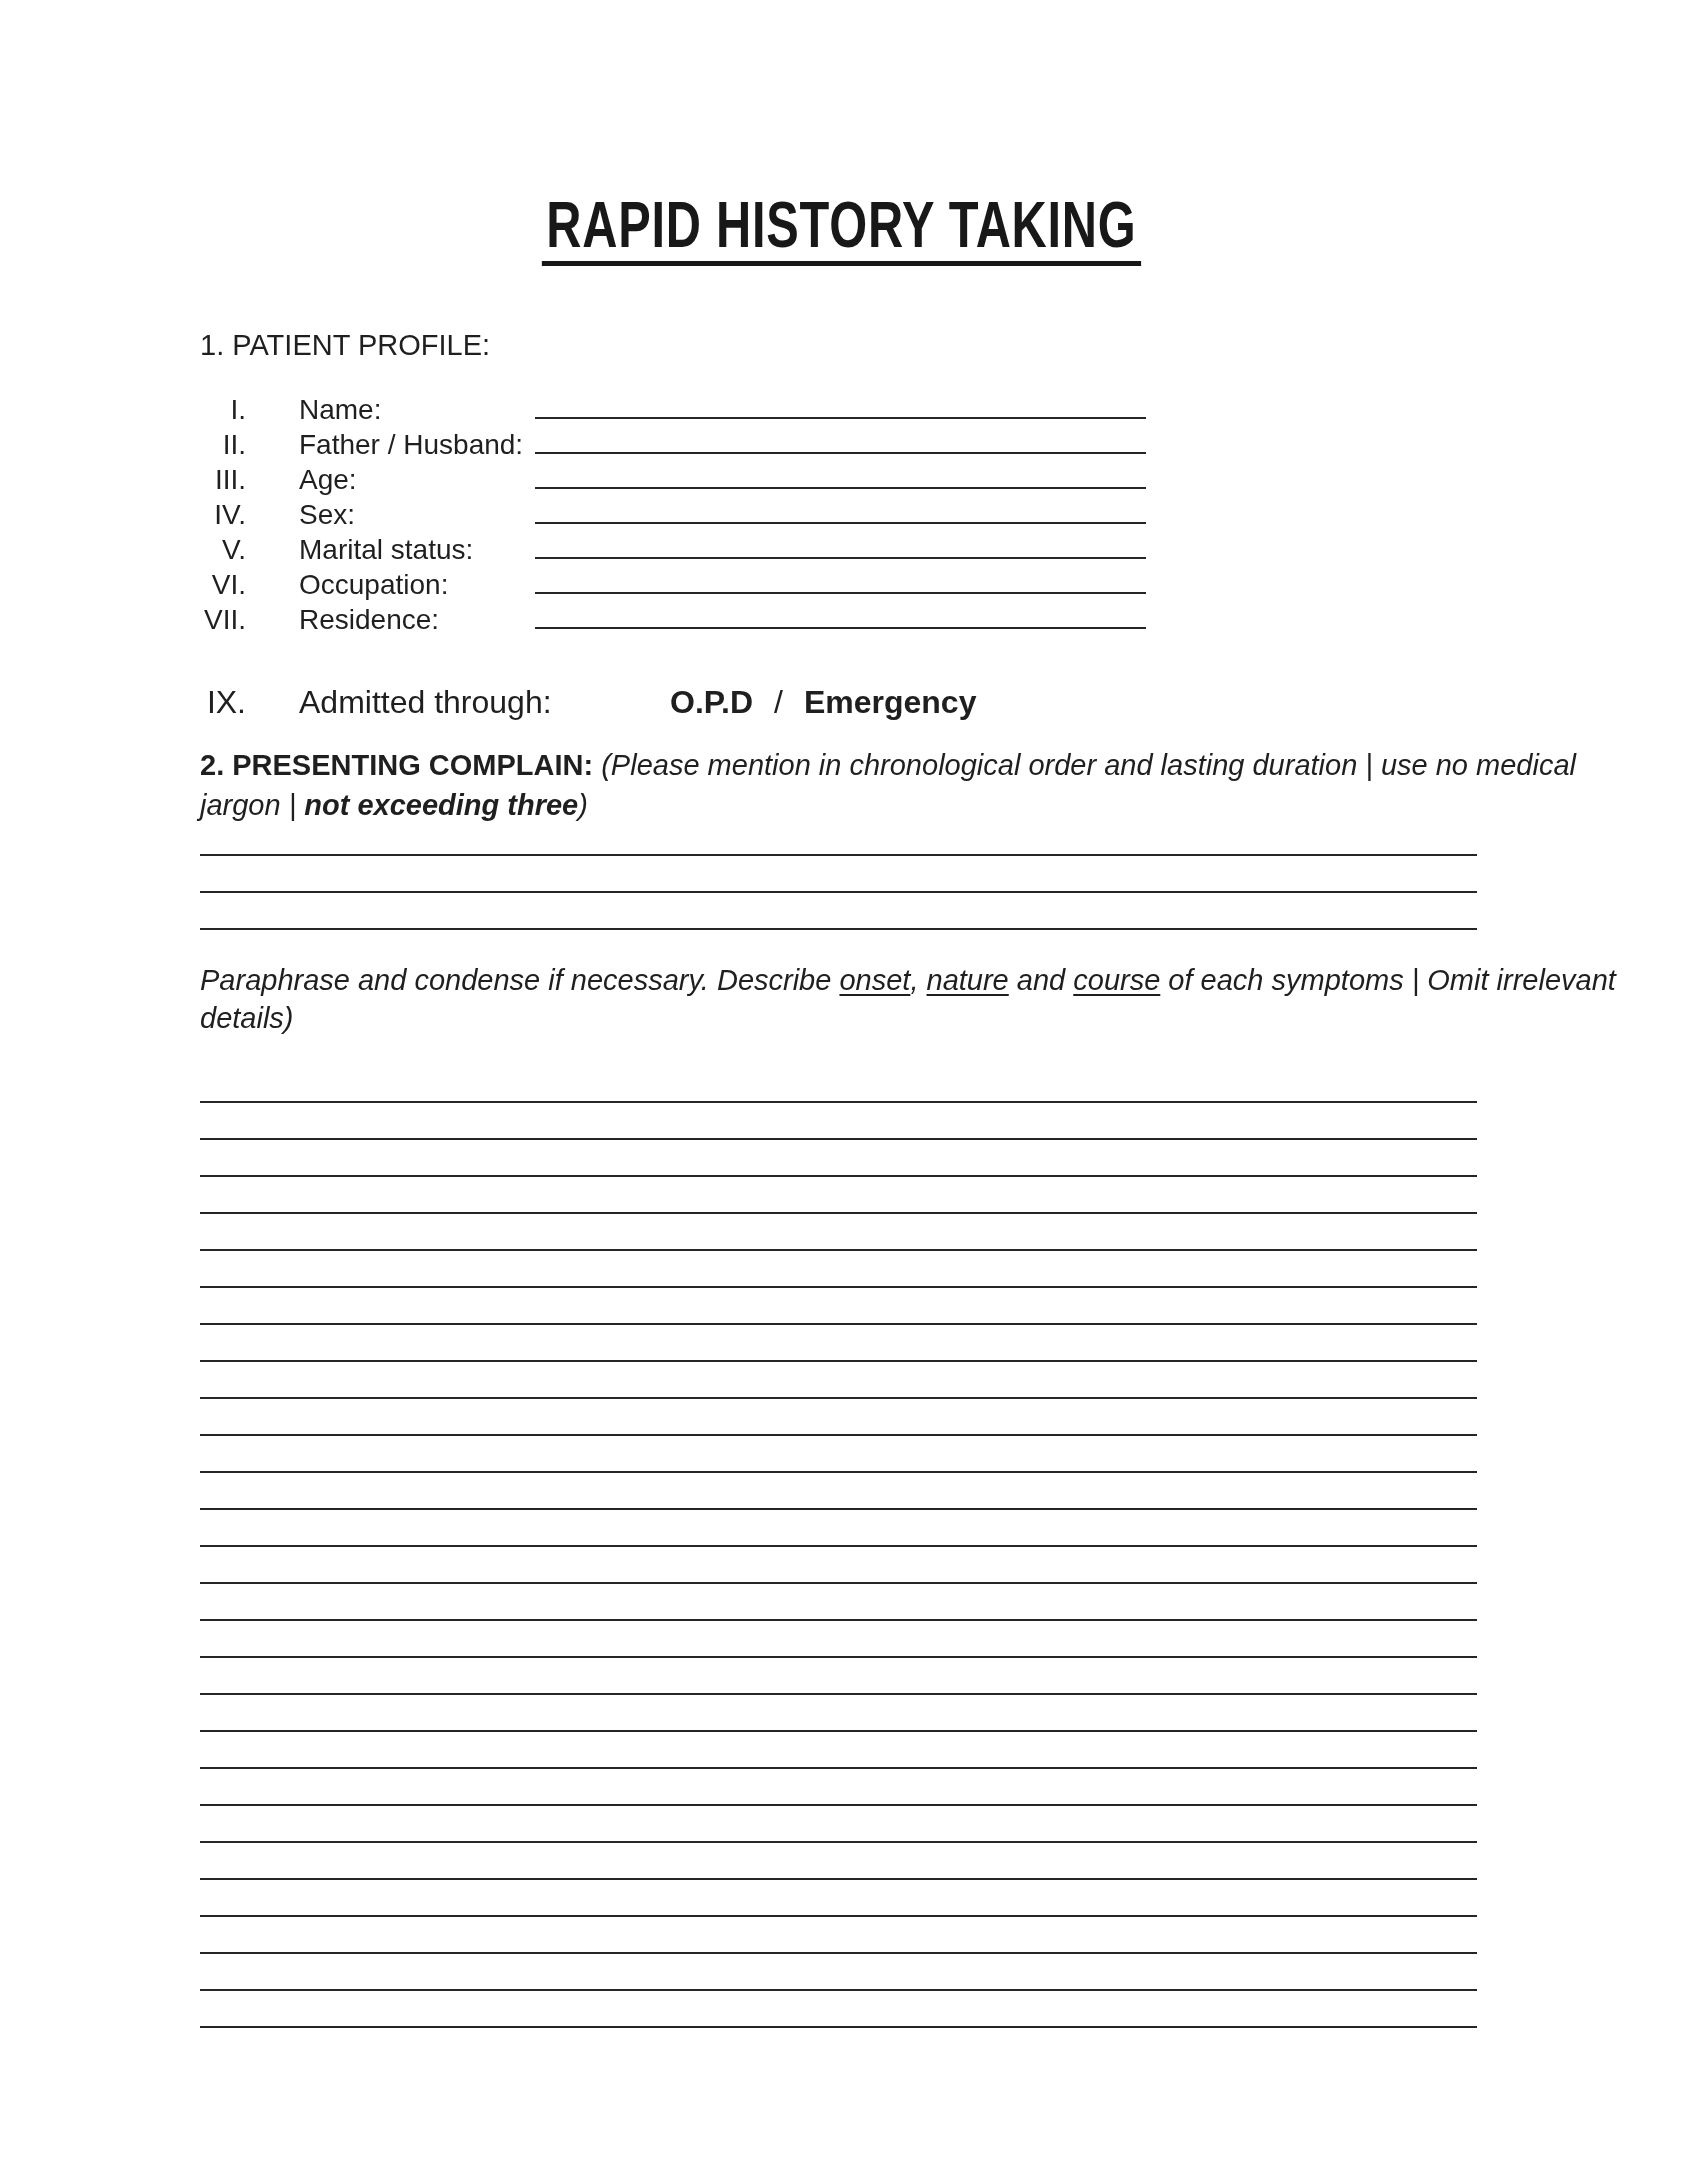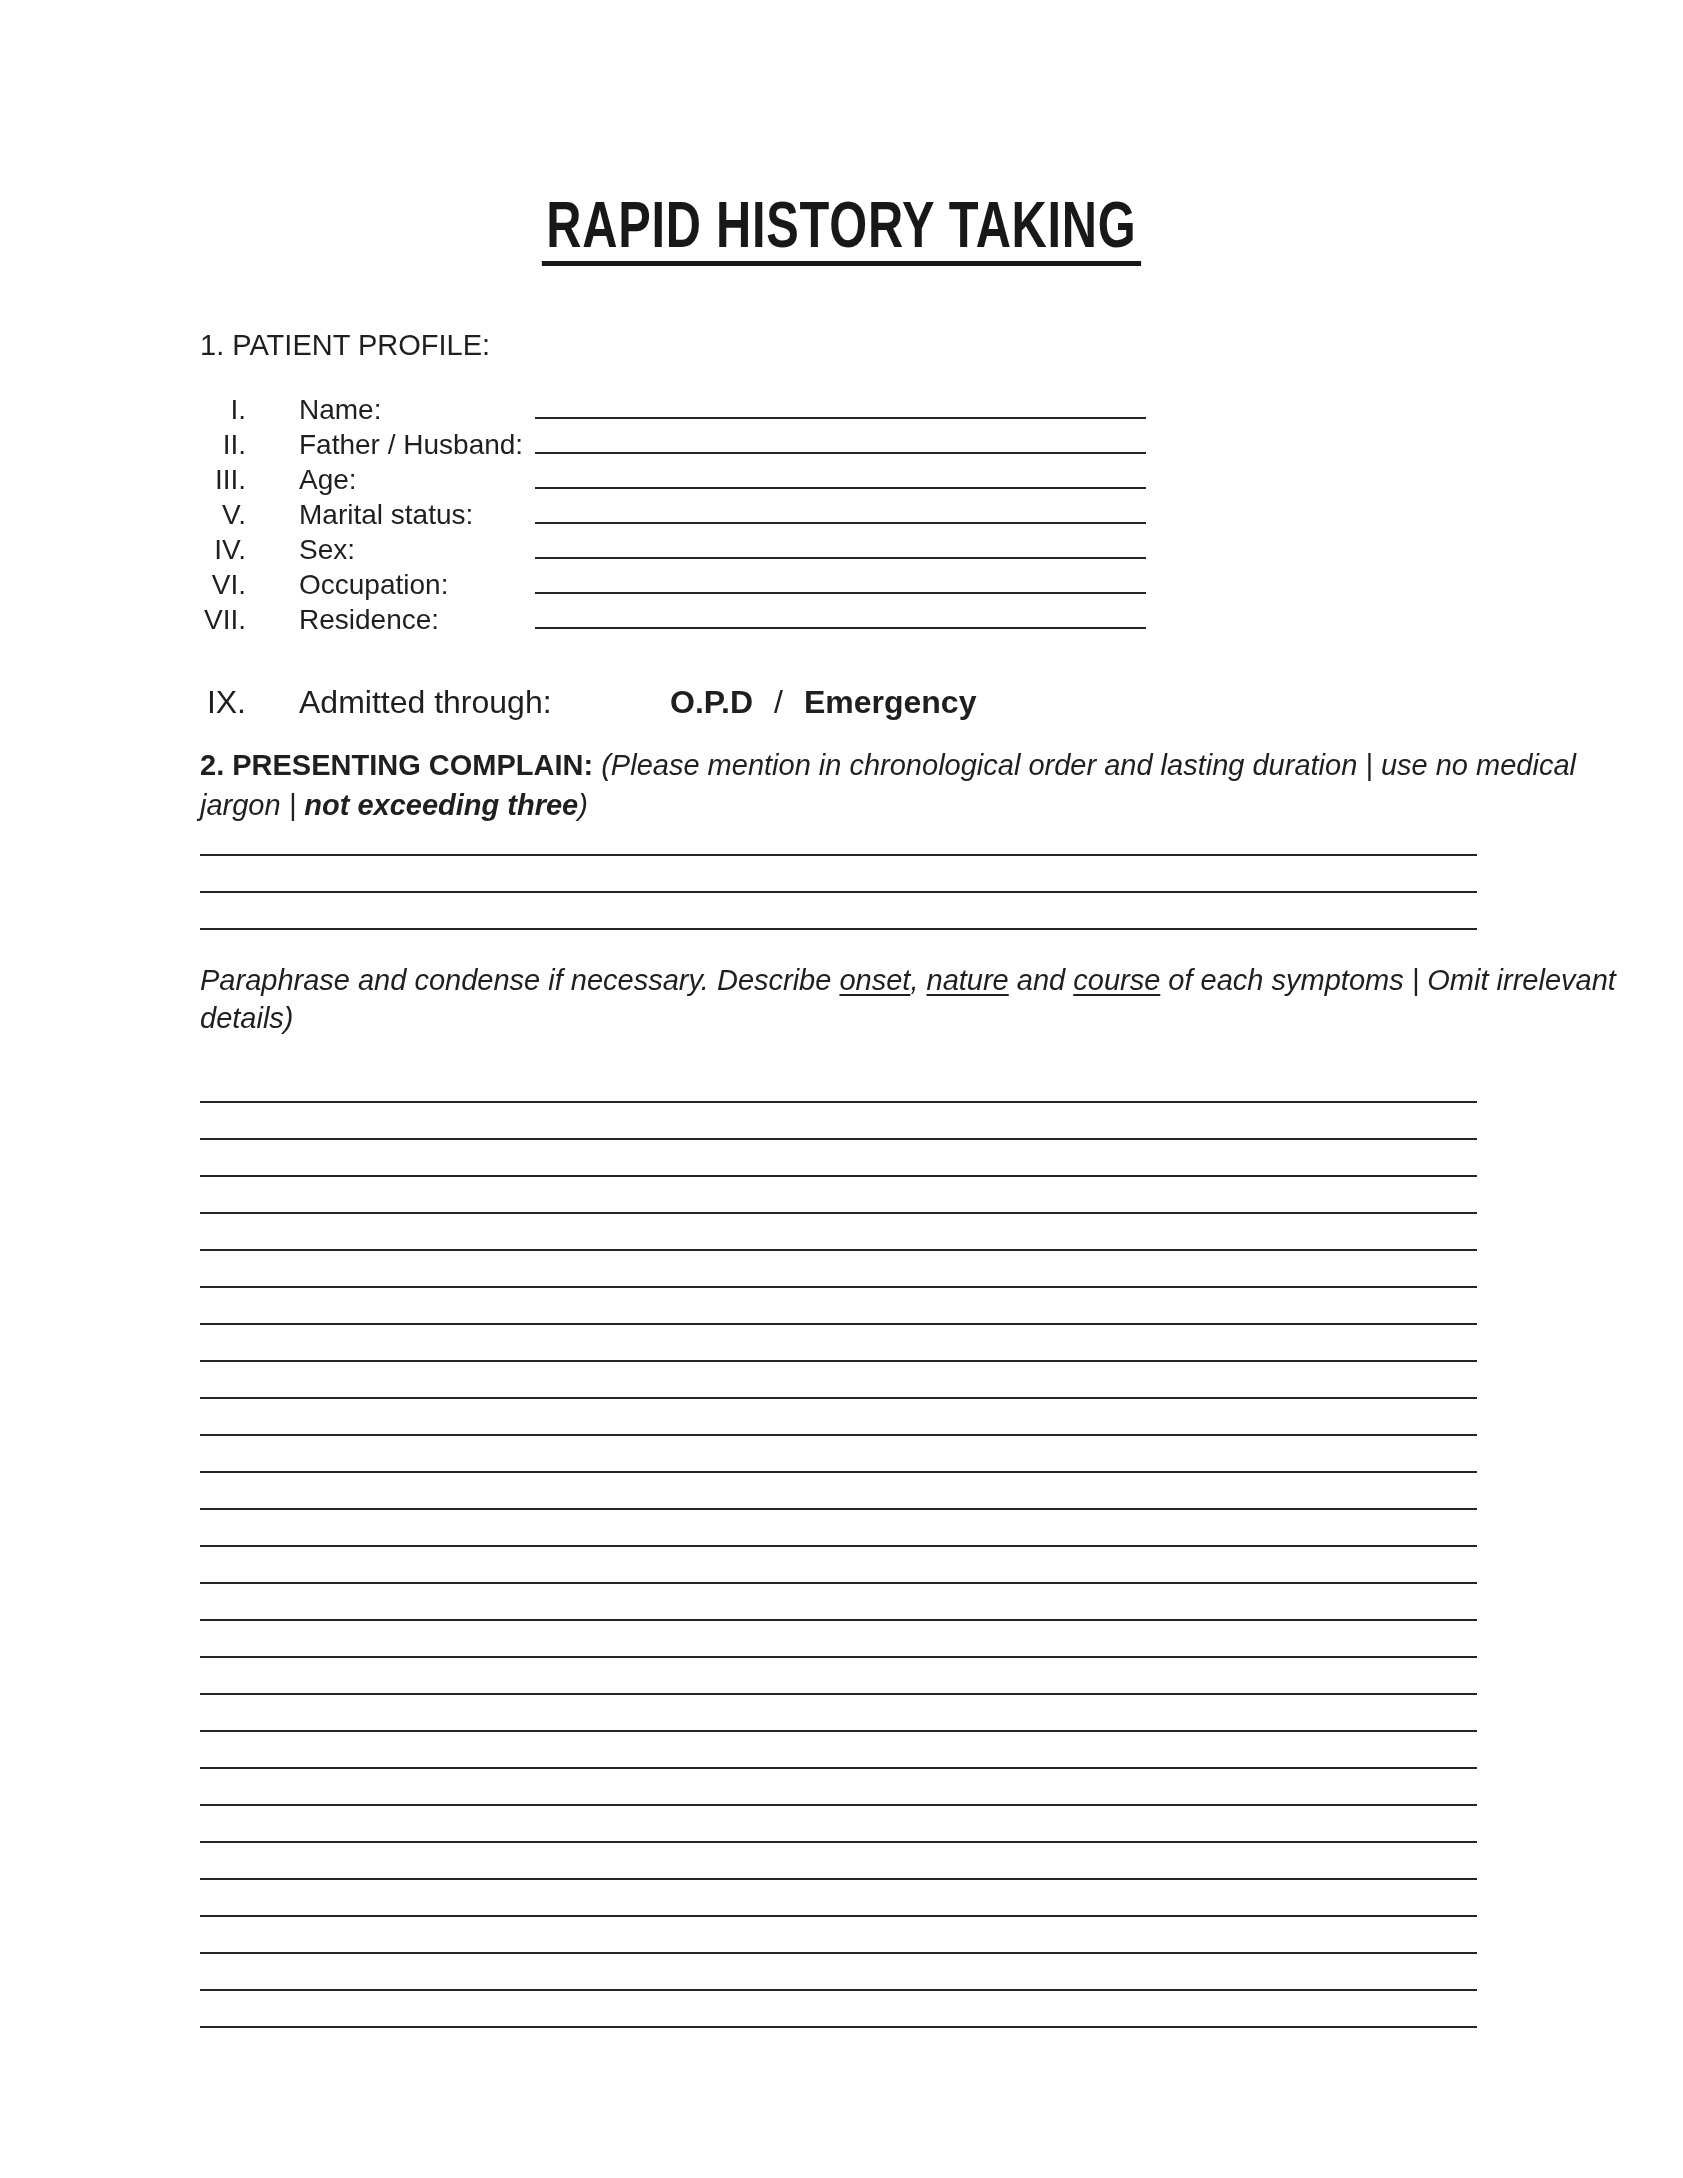--- a/index.html
+++ b/index.html
@@ -83,26 +83,26 @@
         <span class="numeral">II.</span><span class="p-label">Father / Husband:</span>
         <span class="p-line"></span>
       </div>
 
       <div class="p-row">
         <span class="numeral">III.</span><span class="p-label">Age:</span>
         <span class="p-line"></span>
       </div>
 
       <div class="p-row">
-        <span class="numeral">V.</span><span class="p-label">Marital status:</span>
+        <span class="numeral">IV.</span><span class="p-label">Sex:</span>
         <span class="p-line"></span>
       </div>
 
       <div class="p-row">
-        <span class="numeral">IV.</span><span class="p-label">Sex:</span>
+        <span class="numeral">V.</span><span class="p-label">Marital status:</span>
         <span class="p-line"></span>
       </div>
 
       <div class="p-row">
         <span class="numeral">VI.</span><span class="p-label">Occupation:</span>
         <span class="p-line"></span>
       </div>
 
       <div class="p-row">
         <span class="numeral">VII.</span><span class="p-label">Residence:</span>

